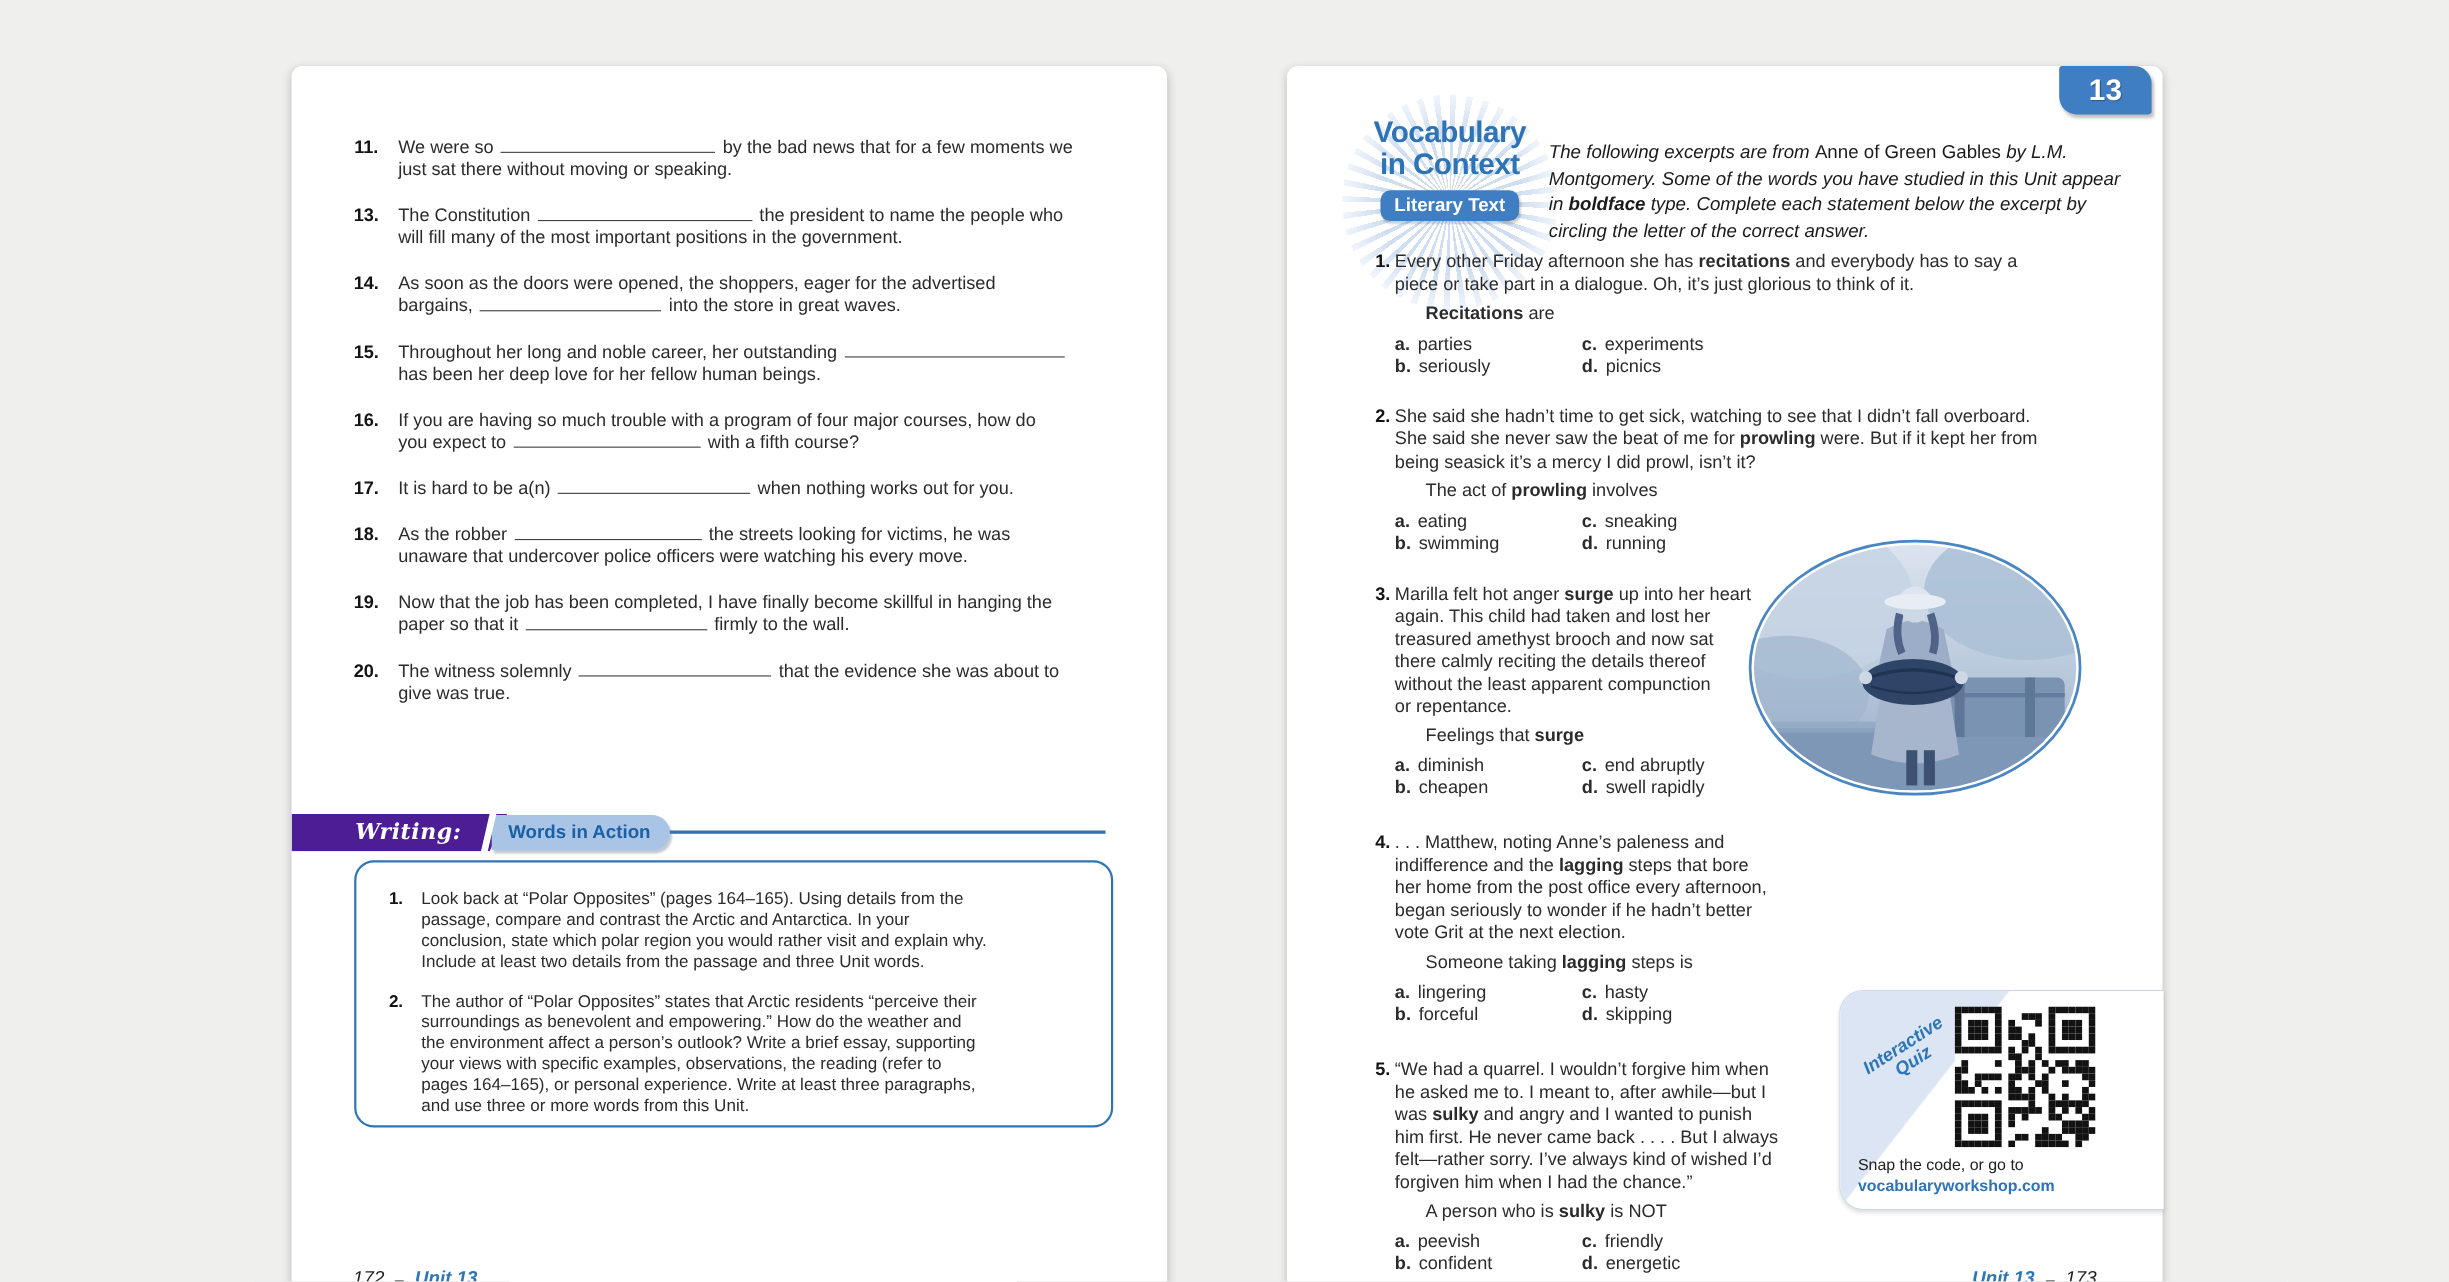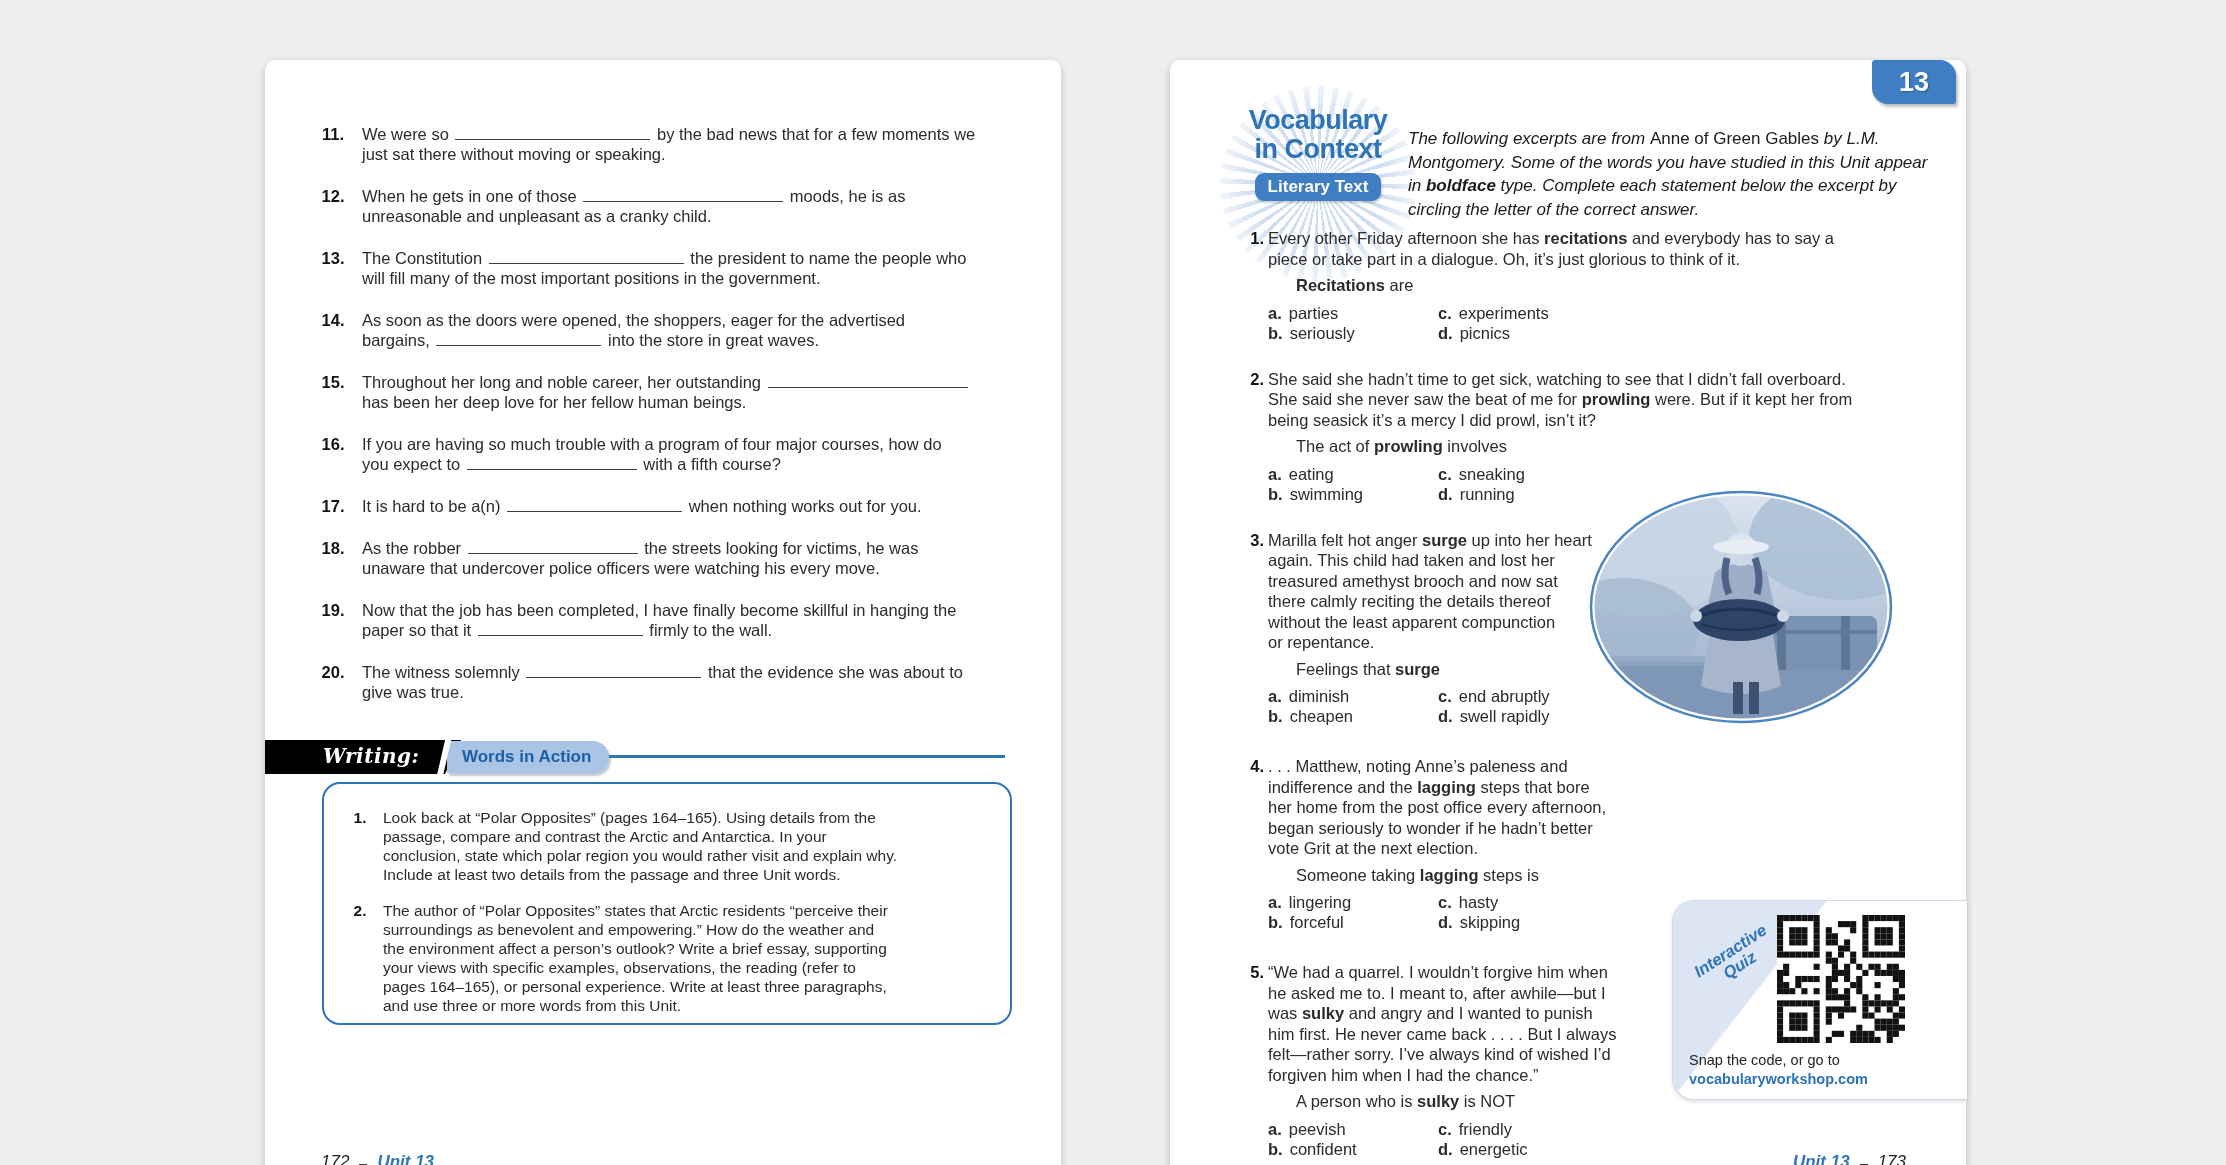--- a/index.html
+++ b/index.html
@@ -12,21 +12,21 @@
 
   
   .fillins{position:absolute;left:50px;top:64px;width:716px;}
   .fq{display:flex;margin-bottom:22px;font-size:16.5px;line-height:20px;}
   .qnum{flex:none;width:36px;font-weight:bold;text-align:center;padding-right:11px;color:#141414;}
   .qtext{width:650px;}
   .blank{display:inline-block;height:13px;border-bottom:1.7px solid #3f3f3f;vertical-align:baseline;margin:0 2px;}
 
   .writing-banner{position:absolute;left:0;top:680px;height:34px;width:760px;}
   .connector{position:absolute;left:330px;top:15px;width:410px;height:2.5px;background:#2e75b8;}
-  .banner-dark{position:absolute;left:0;top:0;width:196px;height:34px;background:#000000;
+  .banner-dark{position:absolute;left:0;top:0;width:196px;height:34px;background:#4c1d95;
                clip-path:polygon(0 0,100% 0,calc(100% - 16px) 100%,0 100%);}
   .banner-dark span{display:block;font-family:"DejaVu Serif",serif;font-style:italic;font-weight:bold;
                color:#fff;font-size:20px;line-height:33px;padding-left:58px;letter-spacing:.5px;}
   .banner-pill{position:absolute;left:182px;top:1px;height:32px;padding:0 18px 0 15px;background:#a9c4e4;
                border-radius:0 16px 16px 0;color:#1b5fa4;font-weight:bold;font-size:17px;line-height:32px;
                box-shadow:2px 3px 2px rgba(95,115,145,.38);}
   .banner-slash{position:absolute;left:176px;top:-2px;width:6px;height:40px;background:#fff;transform:rotate(13deg);}
 
   .writing-box{position:absolute;left:57px;top:722px;width:690px;height:243px;border:2.5px solid #2e75b8;
                border-radius:18px;box-sizing:border-box;}
@@ -87,24 +87,20 @@
 <body>
 
 <div class="stage">
 
   <div class="page page-left">
 
     <div class="fillins">
         <div class="fq">
     <span class="qnum">11.</span>
     <div class="qtext"><span>We were so </span><span class="blank" style="width: 195px;"></span><span> by the bad news that for a few moments we</span><br><span>just sat there without moving or speaking.</span></div>
-  </div>
-        <div class="fq">
-    <span class="qnum">12.</span>
-    <div class="qtext"><span>When he gets in one of those </span><span class="blank" style="width: 200px;"></span><span> moods, he is as</span><br><span>unreasonable and unpleasant as a cranky child.</span></div>
   </div>
         <div class="fq">
     <span class="qnum">13.</span>
     <div class="qtext"><span>The Constitution </span><span class="blank" style="width: 195px;"></span><span> the president to name the people who</span><br><span>will fill many of the most important positions in the government.</span></div>
   </div>
         <div class="fq">
     <span class="qnum">14.</span>
     <div class="qtext"><span>As soon as the doors were opened, the shoppers, eager for the advertised</span><br><span>bargains, </span><span class="blank" style="width: 165px;"></span><span> into the store in great waves.</span></div>
   </div>
         <div class="fq">

